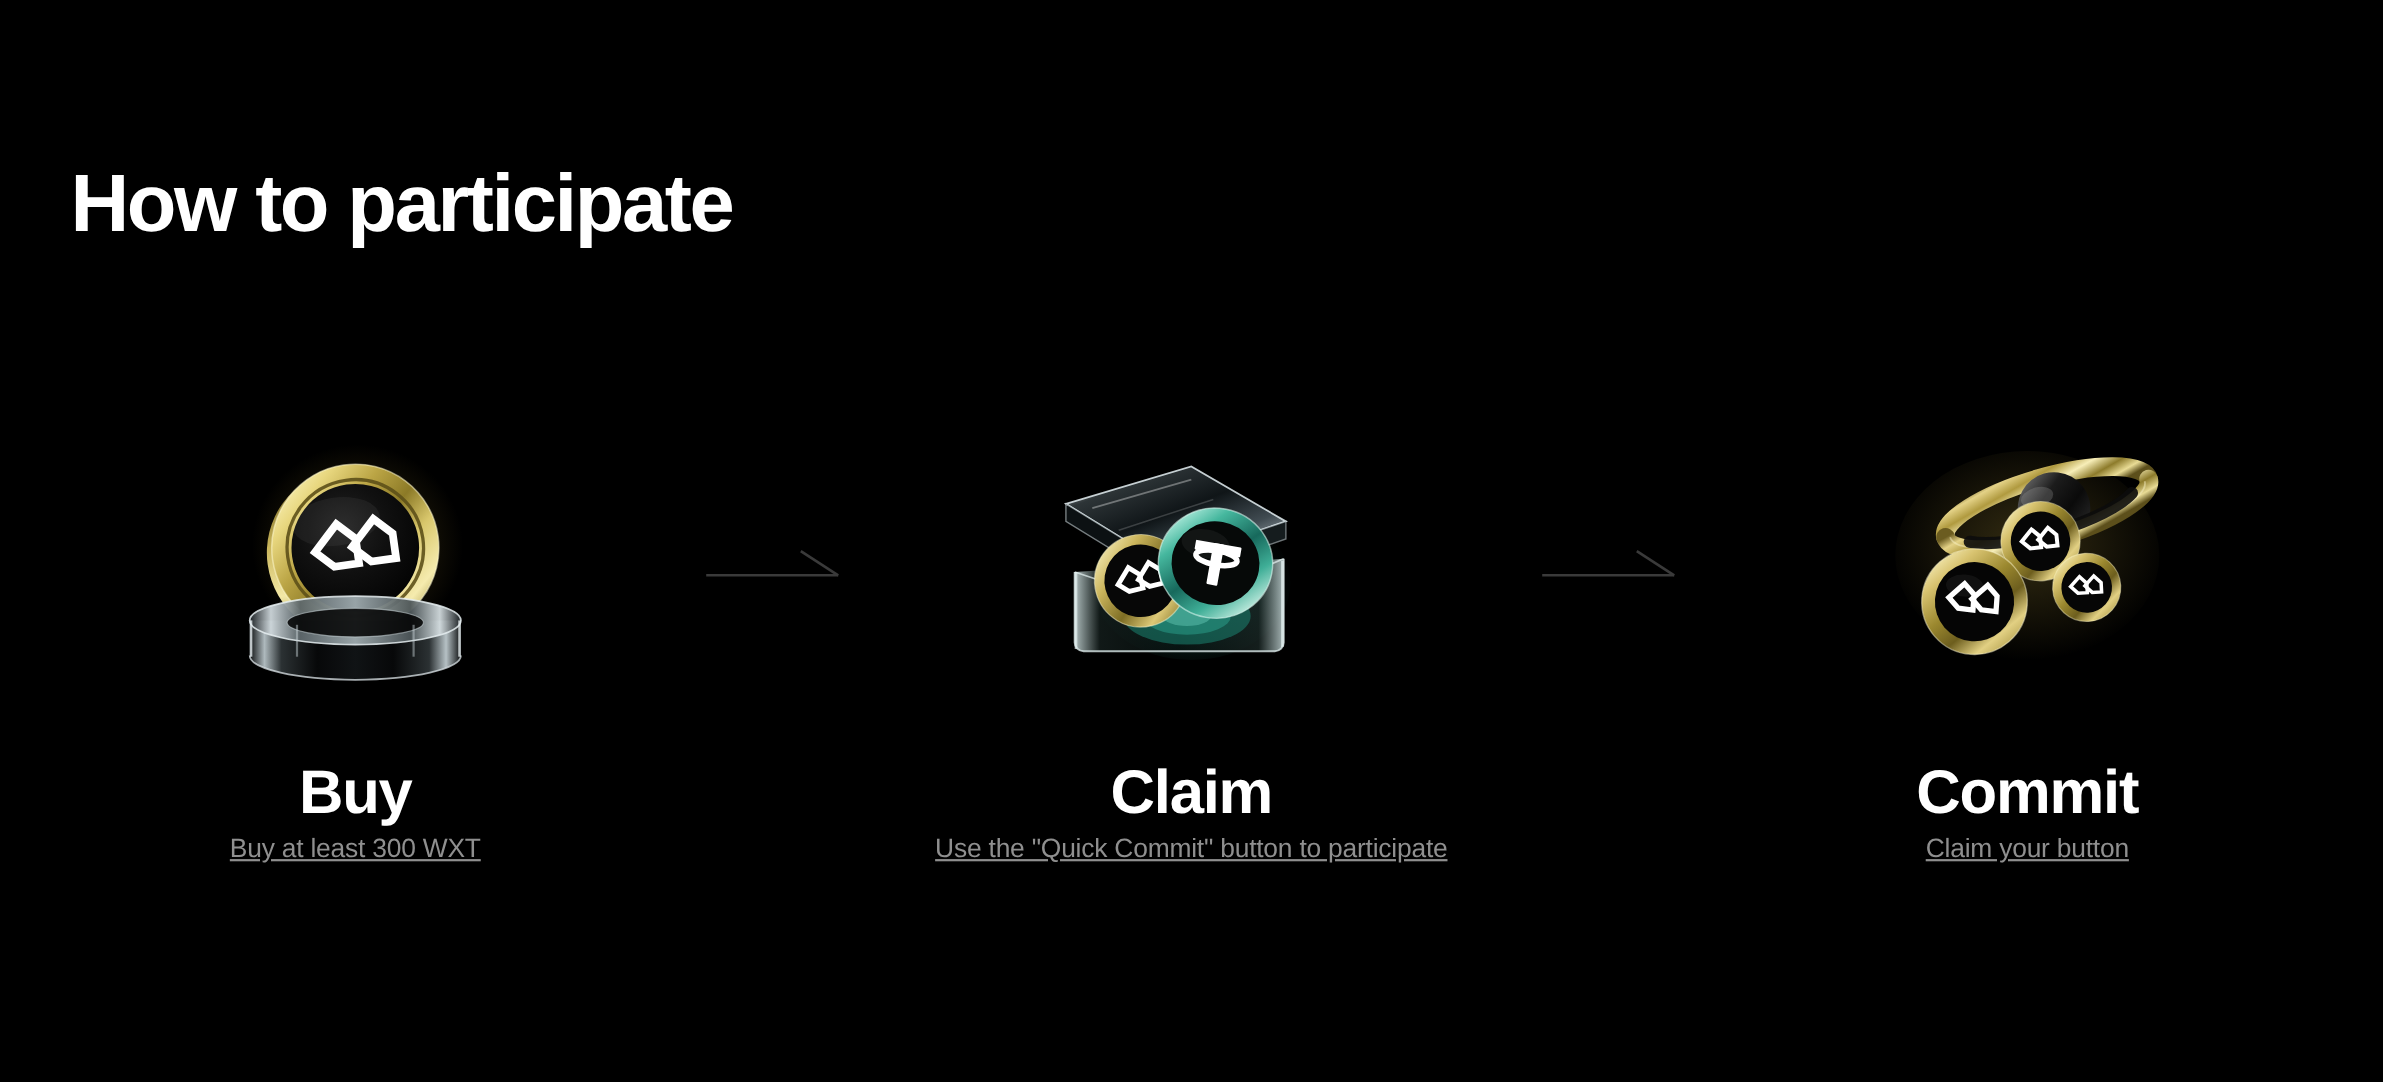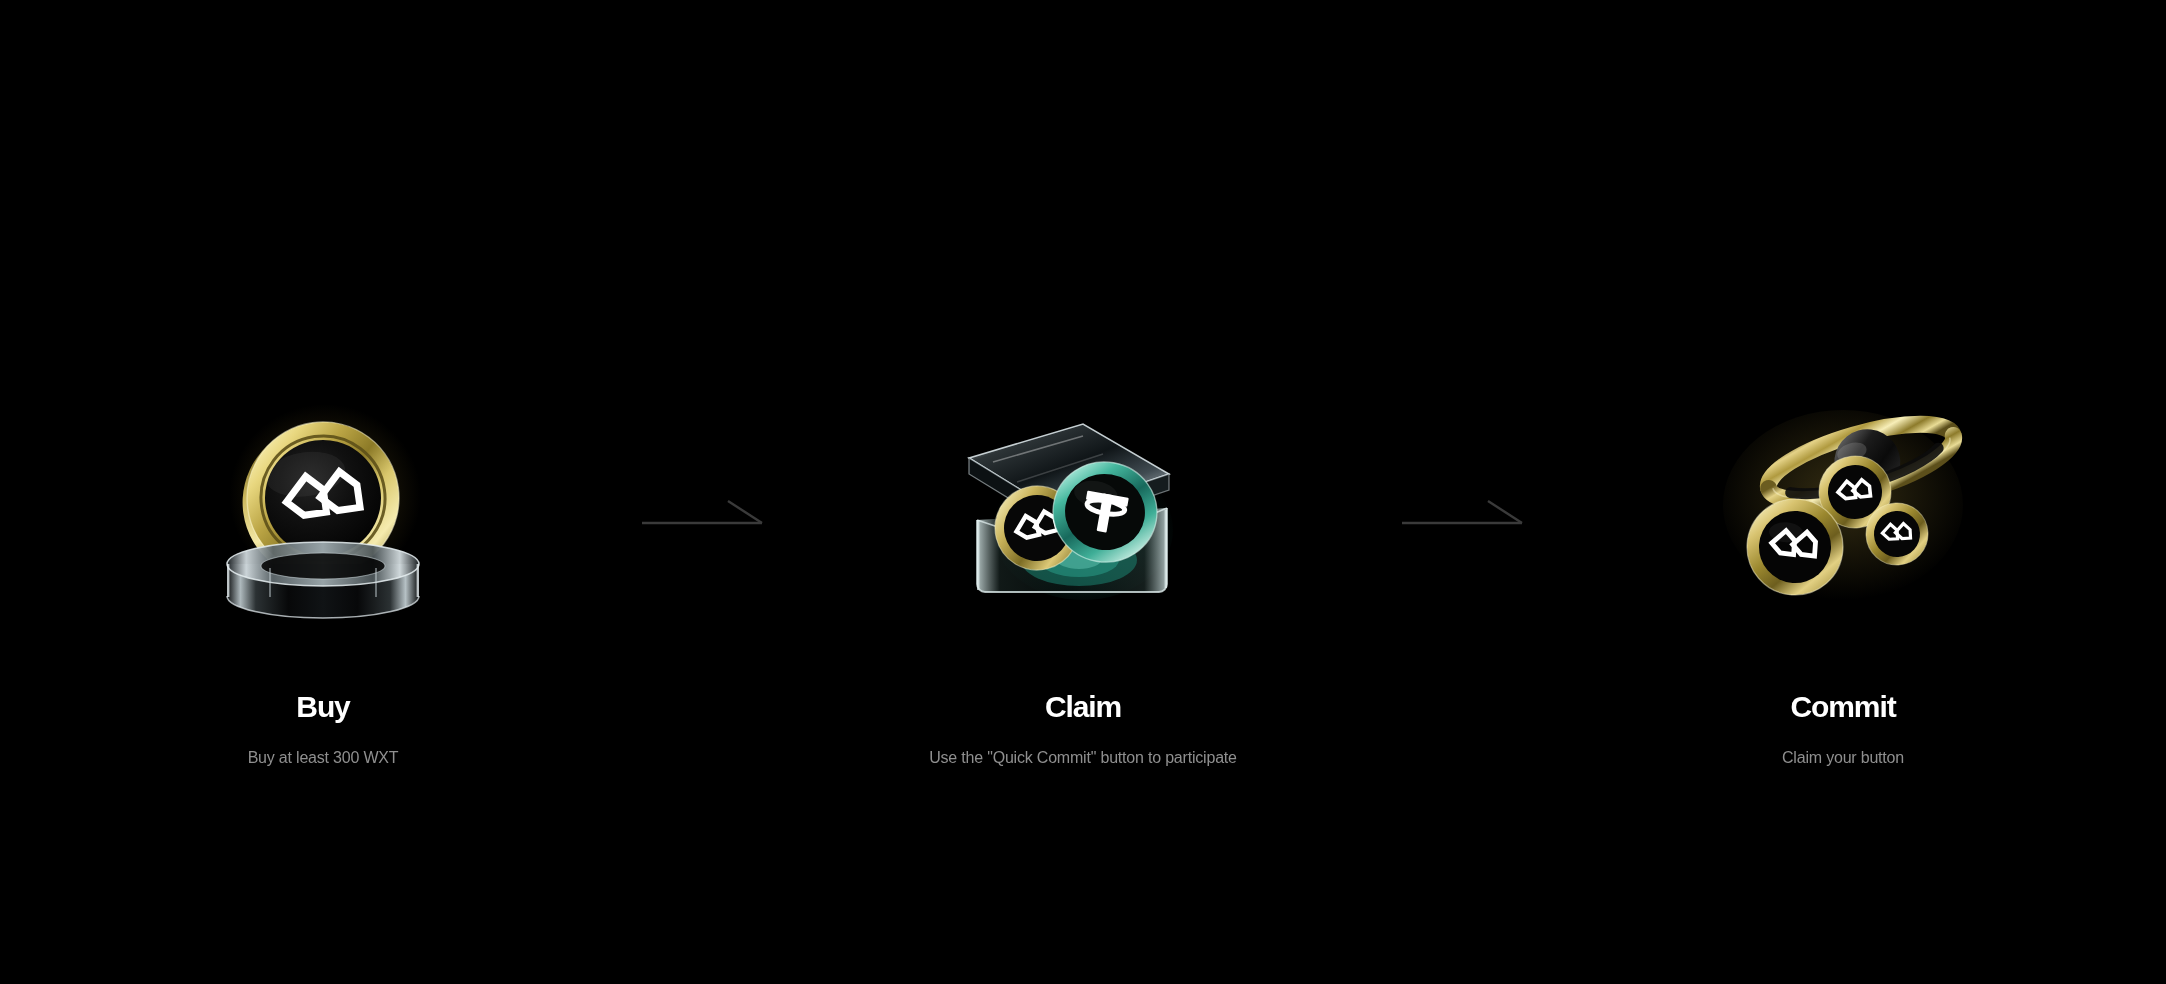--- a/index.html
+++ b/index.html
@@ -52,36 +52,37 @@
   .step-art {
     width:300px; height:230px;
     position:relative;
     display:flex;
     align-items:center;
     justify-content:center;
   }
 
   .step-title {
     margin-top:62px;
-    font-size:30px;
+    font-size:56px;
     font-weight:700;
     letter-spacing:-1.1px;
     color:#ffffff;
     line-height:1;
     white-space:nowrap;
   }
 
   .step-desc {
-    margin-top:28px;
-    font-size:16px;
+    margin-top:12px;
+    font-size:24px;
     font-weight:400;
     letter-spacing:-0.2px;
     color:#8f8f8f;
     line-height:1;
     white-space:nowrap;
+    text-decoration:underline;
   }
 
   
   .connector {
     flex:0 0 auto;
     width:140px;
     height:230px;
     display:flex;
     align-items:center;
     justify-content:center;
@@ -89,20 +90,21 @@
   .connector svg { display:block; overflow:visible; }
 
   
   .art-svg { display:block; }
 </style>
 </head>
 <body>
 
 <div class="page">
 
+  <h2 class="section-title">How to participate</h2>
 
   <div class="steps">
 
     <div class="step">
       <div class="step-art">
         <svg class="art-svg" width="300" height="230" viewBox="0 0 300 230" aria-hidden="true">
           <defs>
             <radialGradient id="coinFaceG1" cx="42%" cy="34%" r="78%">
               <stop offset="0%" stop-color="#232323"></stop>
               <stop offset="45%" stop-color="#101010"></stop>

